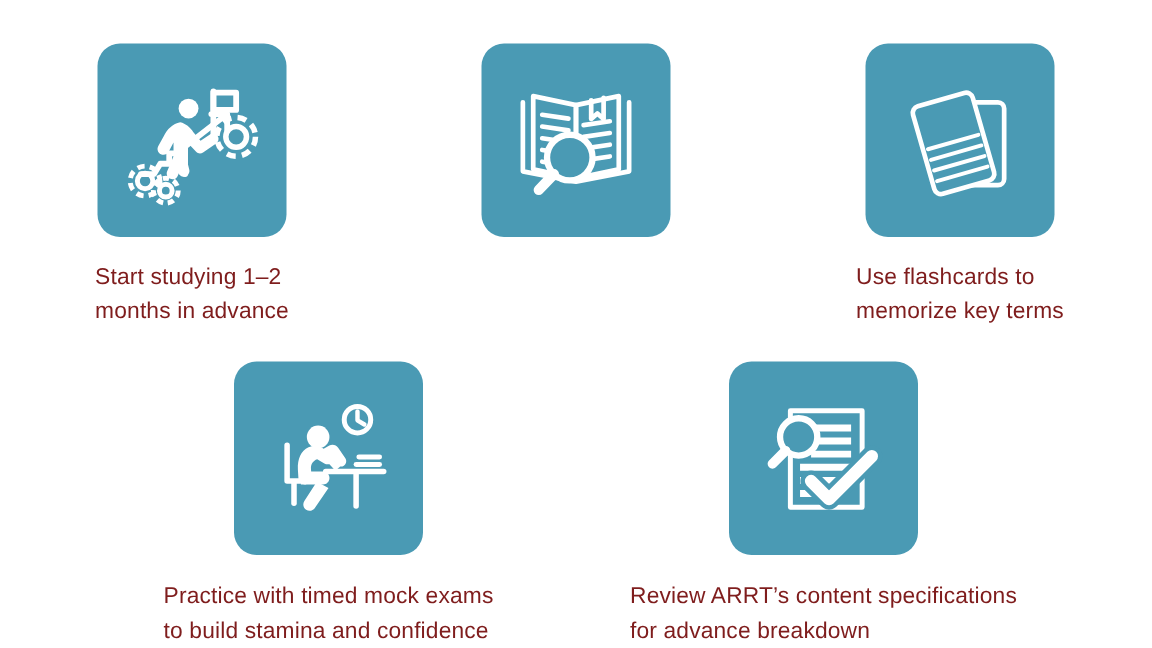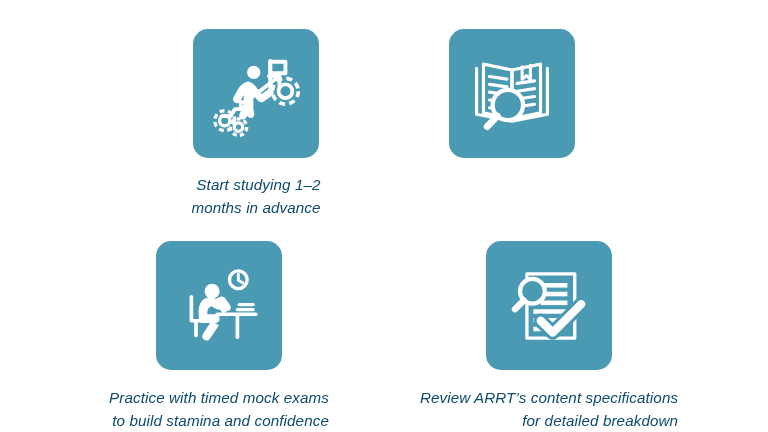--- a/index.html
+++ b/index.html
@@ -63,26 +63,25 @@
     display: block;
     width: 92px;
     height: 92px;
   }
 
   
   .caption {
     margin-top: 15px;
     font-size: 15.2px;
     line-height: 23px;
-    color: #0c4a6e;
-    text-align: right;
+    color: #7f1d1d;
+    text-align: left;
     letter-spacing: 0.1px;
     white-space: pre-line;
     font-weight: 400;
-    font-style: italic;
   }
   .row-top .caption { max-width: 240px; }
   .row-bottom .caption { margin-top: 16px; max-width: 320px; }
 </style>
 </head>
 <body>
 
 <div class="board">
 
   <div class="row row-top">
@@ -153,20 +152,43 @@
           </g>
 
           <g fill="none" stroke="#ffffff" stroke-width="4.6" stroke-linecap="round">
             <circle cx="45.5" cy="62" r="16.5" fill="#4a9ab4"></circle>
             <line x1="34" y1="74" x2="23" y2="85.5" stroke-width="7.4"></line>
           </g>
         </svg>
       </div>
     </div>
 
+    <div class="cell">
+      <div class="tile">
+        <svg viewBox="0 0 100 100" aria-hidden="true">
+          <g fill="none" stroke="#ffffff" stroke-width="3.4" stroke-linejoin="round">
+
+            <rect x="42" y="22" width="40" height="60" rx="4.5"></rect>
+
+            <g transform="rotate(-16 48 52)">
+              <rect x="23" y="18" width="45" height="66" rx="5" fill="#4a9ab4"></rect>
+            </g>
+          </g>
+
+          <g fill="none" stroke="#ffffff" stroke-width="2.9" stroke-linecap="round" transform="rotate(-16 48 52)">
+            <line x1="26.5" y1="50" x2="64.5" y2="50"></line>
+            <line x1="26.5" y1="58" x2="64.5" y2="58"></line>
+            <line x1="26.5" y1="66" x2="64.5" y2="66"></line>
+            <line x1="26.5" y1="74" x2="64.5" y2="74"></line>
+          </g>
+        </svg>
+      </div>
+      <div class="caption">Use flashcards to
+memorize key terms</div>
+    </div>
 
   </div>
 
   <div class="row row-bottom">
 
     <div class="cell">
       <div class="tile">
         <svg viewBox="0 0 100 100" aria-hidden="true">
 
           <g>
@@ -226,18 +248,18 @@
             <line x1="22.5" y1="44" x2="13" y2="53.5" stroke="#ffffff" stroke-width="7" stroke-linecap="round"></line>
           </g>
 
           <g>
             <path d="M41 66 L54 79 L85 48" fill="none" stroke="#4a9ab4" stroke-width="15.5" stroke-linecap="round" stroke-linejoin="round"></path>
             <path d="M41 66 L54 79 L85 48" fill="none" stroke="#ffffff" stroke-width="9" stroke-linecap="round" stroke-linejoin="round"></path>
           </g>
         </svg>
       </div>
       <div class="caption">Review ARRT’s content specifications
-for detailed breakdown</div>
+for advance breakdown</div>
     </div>
 
   </div>
 
 </div>
 
 </body></html>

